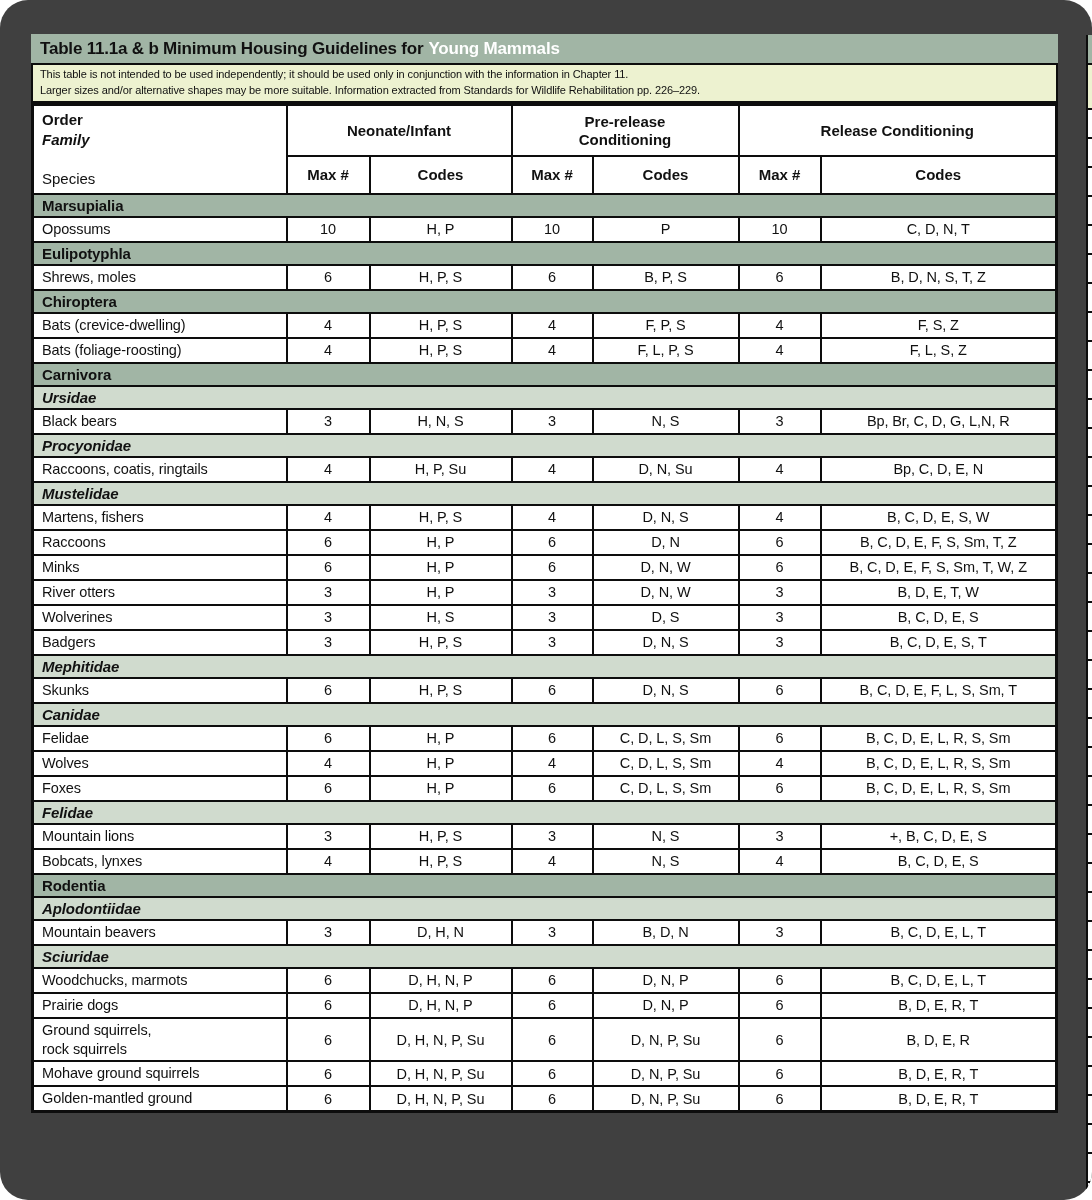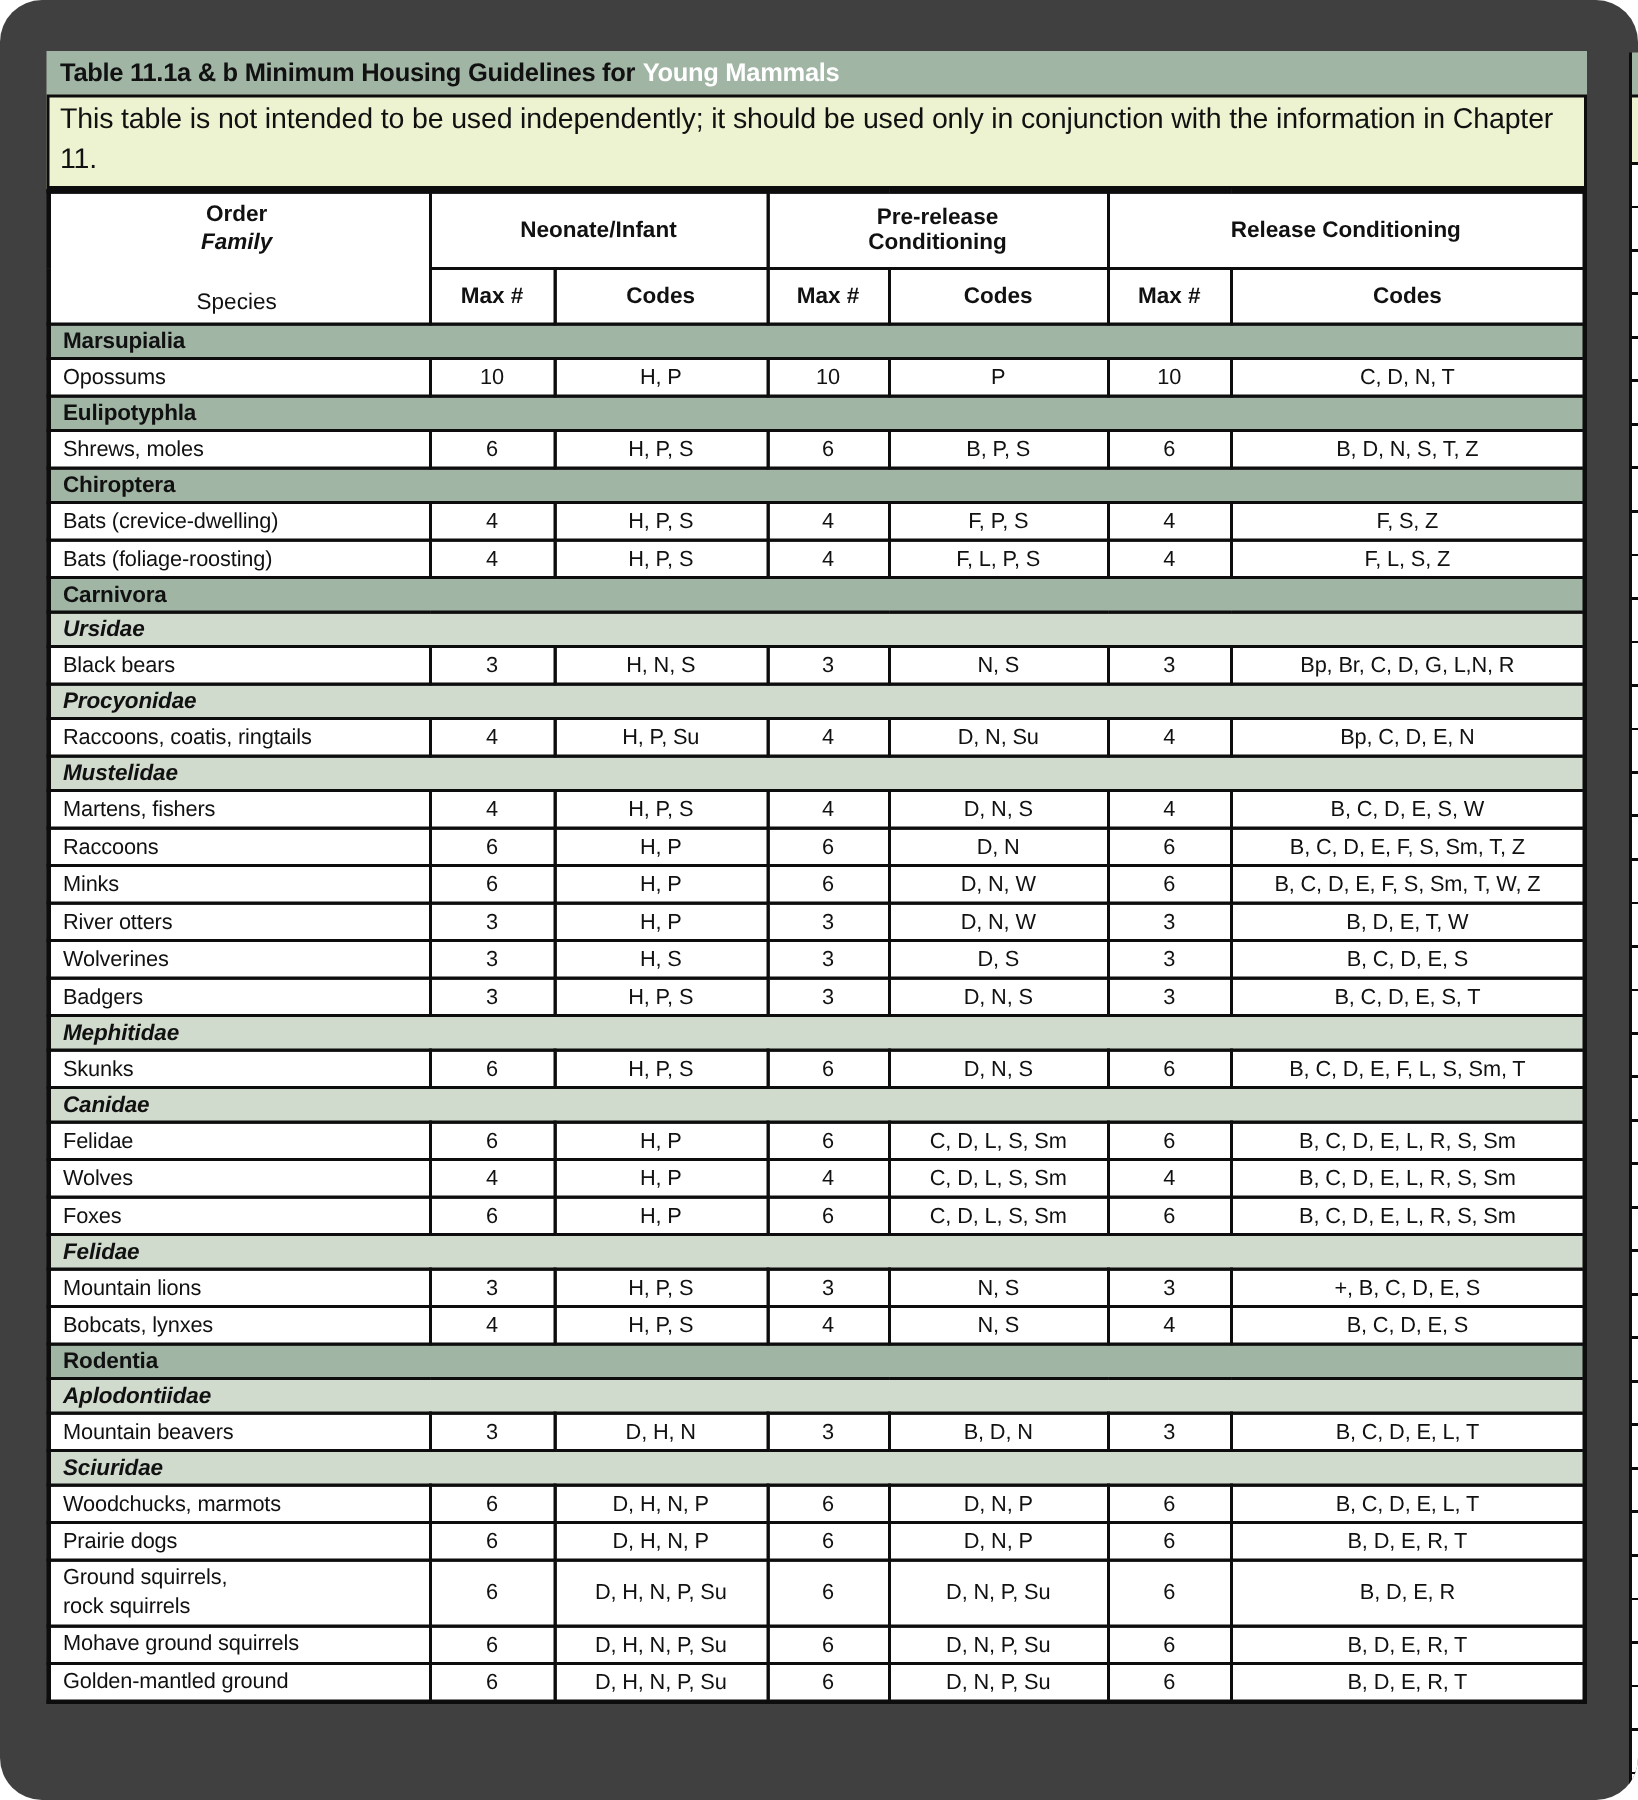--- a/index.html
+++ b/index.html
@@ -18,32 +18,32 @@
   .table-wrap{position:absolute;left:31px;top:34px;width:1027px;}
 
   .title-bar{
     background:var(--band-dark);height:29px;display:flex;align-items:center;
     padding-left:9px;font-size:17px;font-weight:bold;letter-spacing:-0.2px;
   }
   .title-highlight{color:#ffffff;margin-left:5px;}
 
   .note-box{
     border:2px solid var(--border);background:var(--note-bg);
-    padding:2px 18px 3px 7px;font-size:19px;line-height:1.42;letter-spacing:-0.1px;
+    padding:2px 18px 3px 7px;font-size:11px;line-height:1.42;letter-spacing:-0.1px;
   }
 
   table{
     width:100%;border-collapse:collapse;border:3px solid var(--border);
     table-layout:fixed;
   }
   th,td{border:2px solid var(--border);overflow:hidden;}
 
   thead th{font-weight:bold;font-size:15px;text-align:center;padding:2px;background:#fff;}
   .th-species{
-    text-align:center;padding:4px 12px 4px 8px;vertical-align:middle;line-height:1.3;
+    text-align:left;padding:4px 12px 4px 8px;vertical-align:middle;line-height:1.3;
   }
   .th-species .ln{display:block;}
   .ln-order{font-weight:bold;}
   .ln-family{font-weight:bold;font-style:italic;}
   .ln-species{font-weight:normal;margin-top:20px;}
   .th-group{height:44px;line-height:1.15;}
   .th-group .gl{display:block;}
   .th-sub{height:32px;}
 
   tbody td{font-size:14.5px;letter-spacing:-0.1px;}
@@ -77,20 +77,21 @@
 <div class="page">
   <div class="table-wrap">
 
     <div class="title-bar">
       <span>Table 11.1a &amp; b Minimum Housing Guidelines for</span>
       <span class="title-highlight">Young Mammals</span>
     </div>
 
     <div class="note-box">
       <div>This table is not intended to be used independently; it should be used only in conjunction with the information in Chapter 11.</div>
+      <div>Larger sizes and/or alternative shapes may be more suitable. Information extracted from Standards for Wildlife Rehabilitation pp. 226–229.</div>
     </div>
 
     <table>
       <colgroup>
         <col style="width:254px">
           <col style="width:83px">
           <col style="width:142px">
         <col style="width:81px">
           <col style="width:146px">
           <col style="width:82px">

